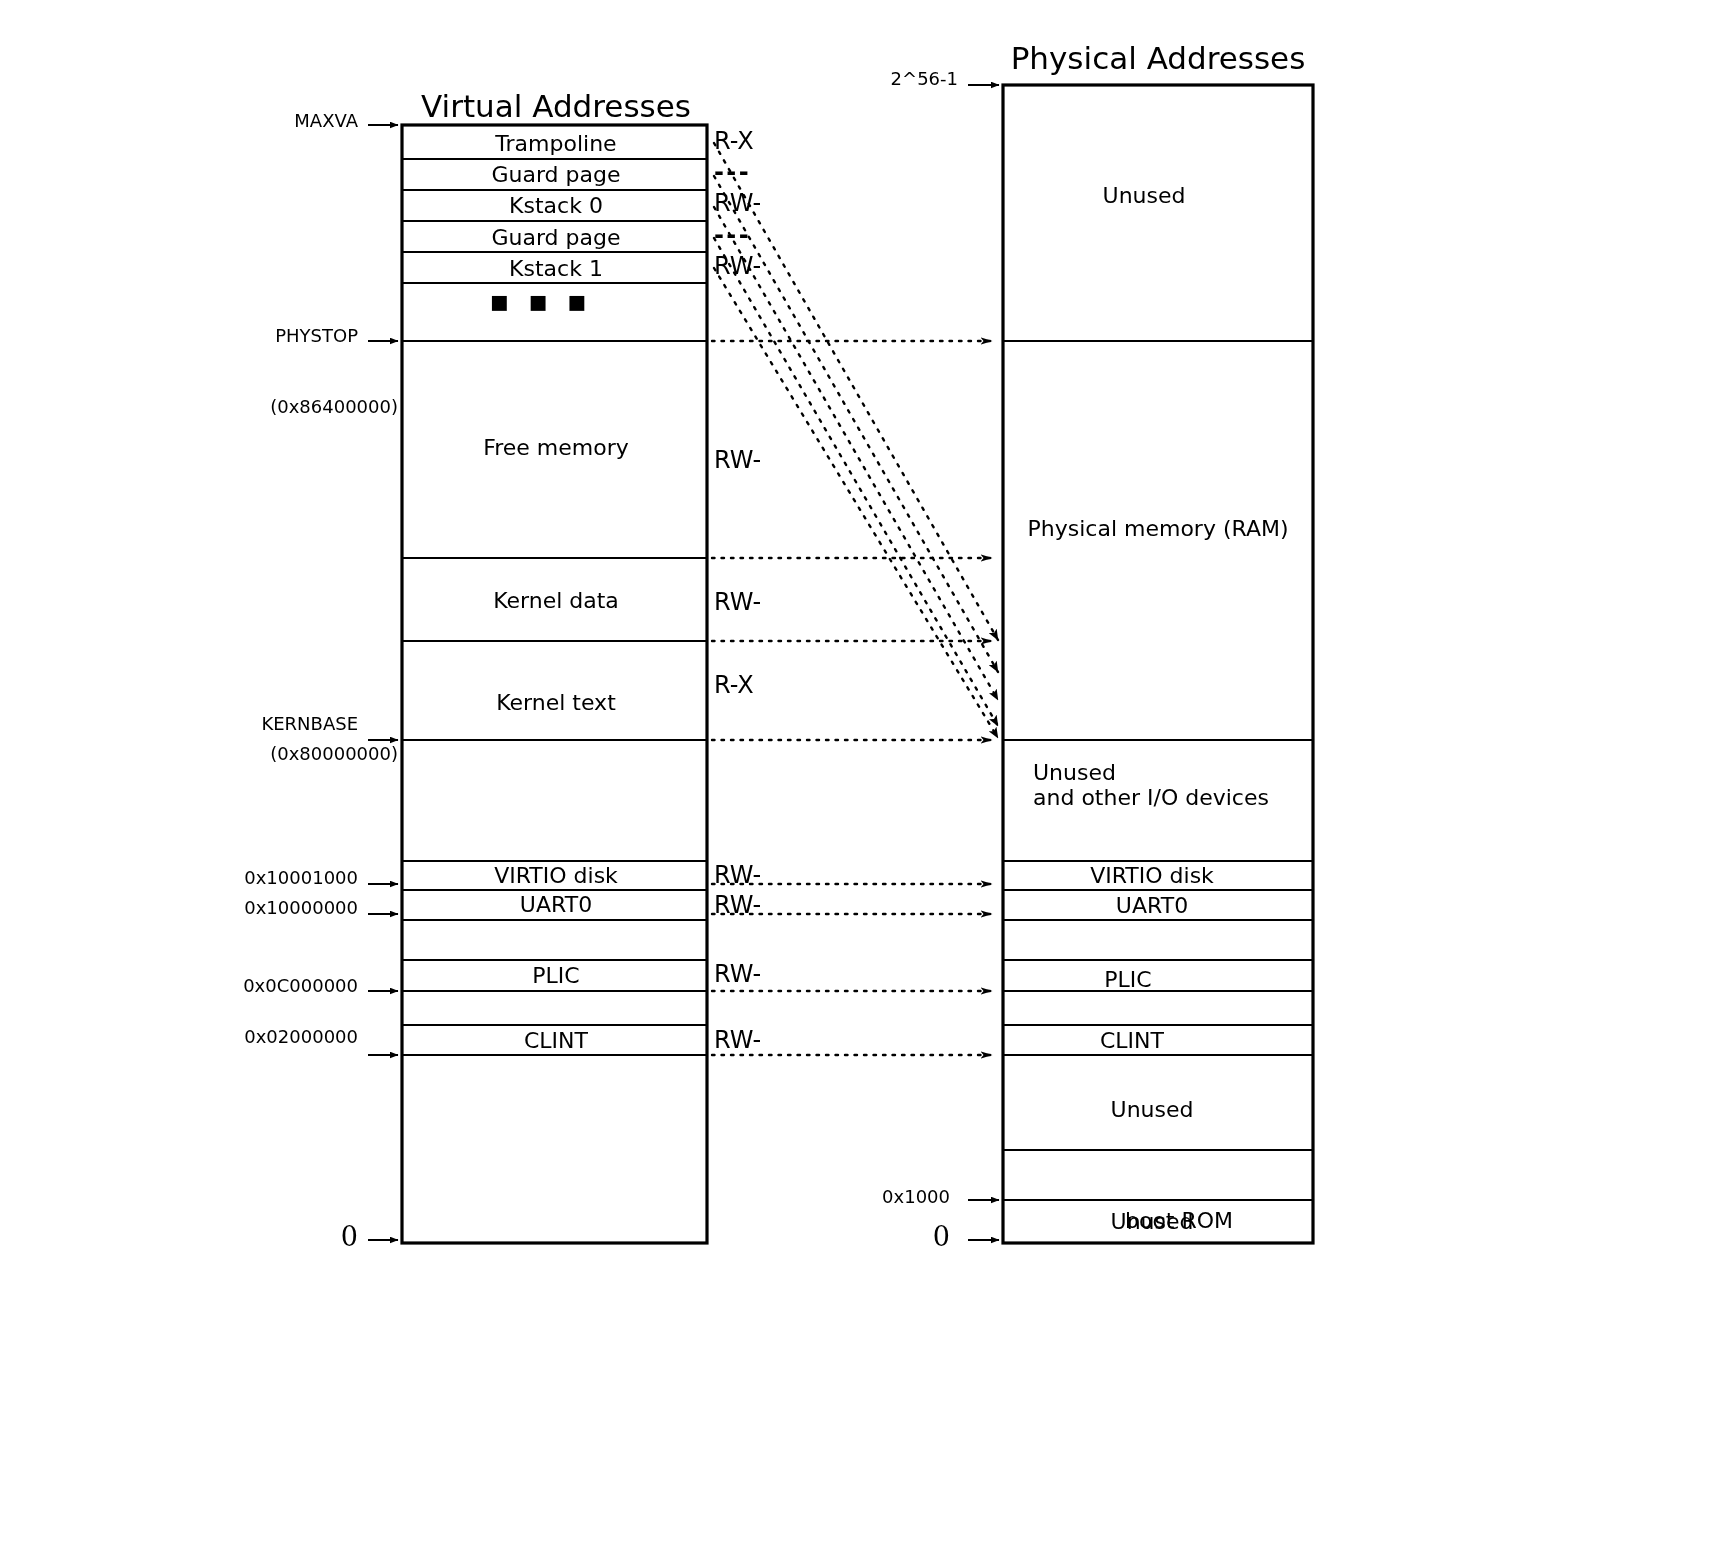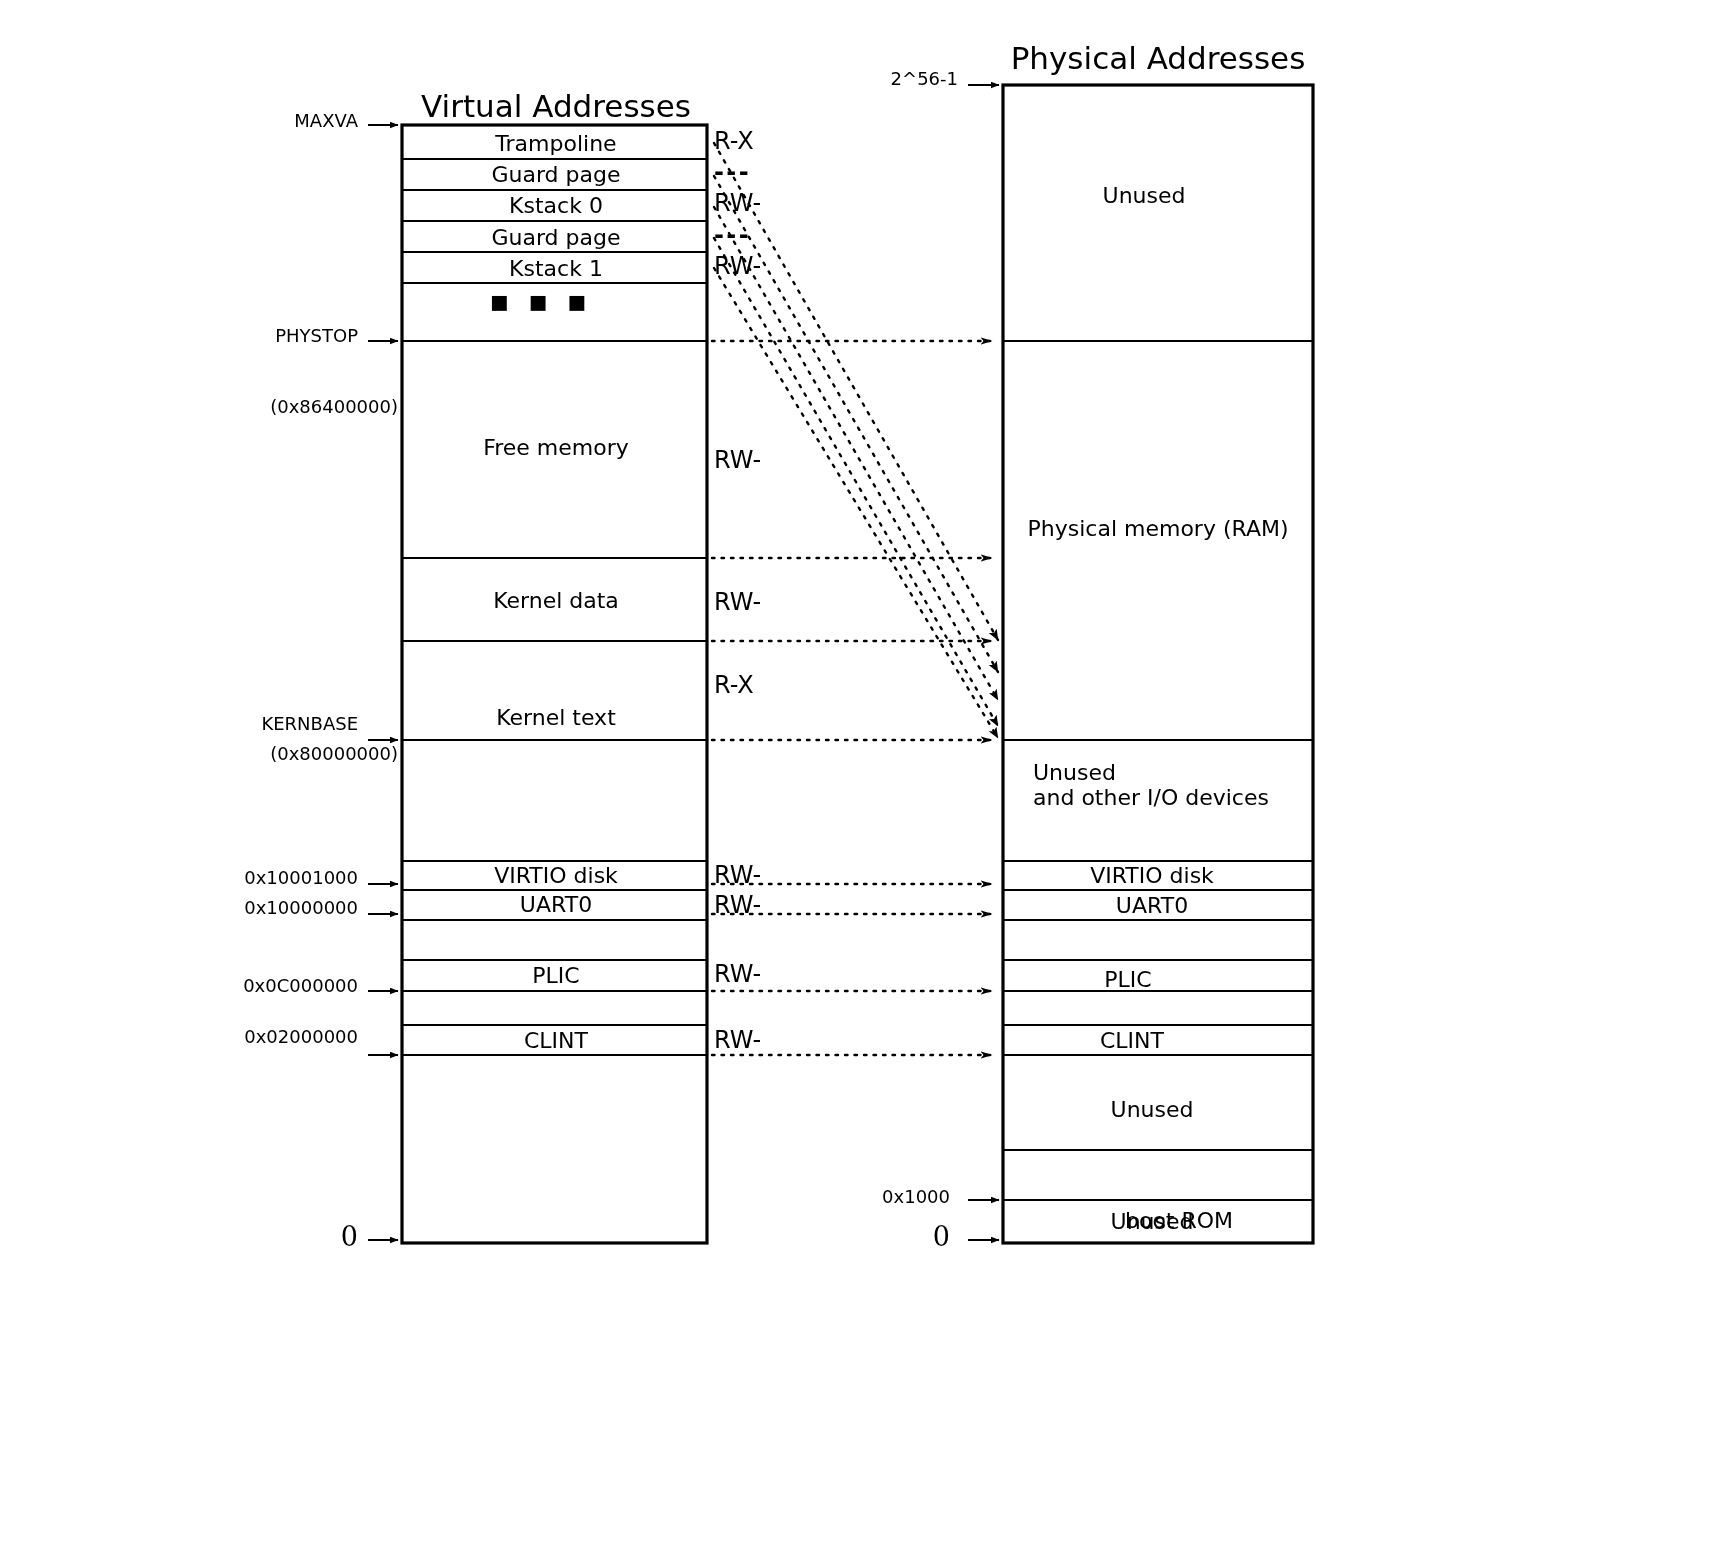--- a/index.html
+++ b/index.html
@@ -162,21 +162,21 @@
 
   <div class="lbl blk lbl-ctr" style="left:556px; top:131px;">Trampoline</div>
   <div class="lbl blk lbl-ctr" style="left:556px; top:162px;">Guard page</div>
   <div class="lbl blk lbl-ctr" style="left:556px; top:193px;">Kstack 0</div>
   <div class="lbl blk lbl-ctr" style="left:556px; top:225px;">Guard page</div>
   <div class="lbl blk lbl-ctr" style="left:556px; top:256px;">Kstack 1</div>
   <div class="dots3" style="left:540px; top:283px;">▪ ▪ ▪</div>
 
   <div class="lbl blk lbl-ctr" style="left:556px; top:435px;">Free memory</div>
   <div class="lbl blk lbl-ctr" style="left:556px; top:588px;">Kernel data</div>
-  <div class="lbl blk lbl-ctr" style="left:556px; top:705px;">Kernel text</div>
+  <div class="lbl blk lbl-ctr" style="left:556px; top:690px;">Kernel text</div>
   <div class="lbl blk lbl-ctr" style="left:556px; top:863px;">VIRTIO disk</div>
   <div class="lbl blk lbl-ctr" style="left:556px; top:892px;">UART0</div>
   <div class="lbl blk lbl-ctr" style="left:556px; top:963px;">PLIC</div>
   <div class="lbl blk lbl-ctr" style="left:556px; top:1028px;">CLINT</div>
 
   <div class="lbl perm" style="left:714px; top:127px;">R-X</div>
   <div class="lbl perm" style="left:714px; top:158px; letter-spacing:-3px; font-weight:700;">- - -</div>
   <div class="lbl perm" style="left:714px; top:189px;">RW-</div>
   <div class="lbl perm" style="left:714px; top:221px; letter-spacing:-3px; font-weight:700;">- - -</div>
   <div class="lbl perm" style="left:714px; top:252px;">RW-</div>

